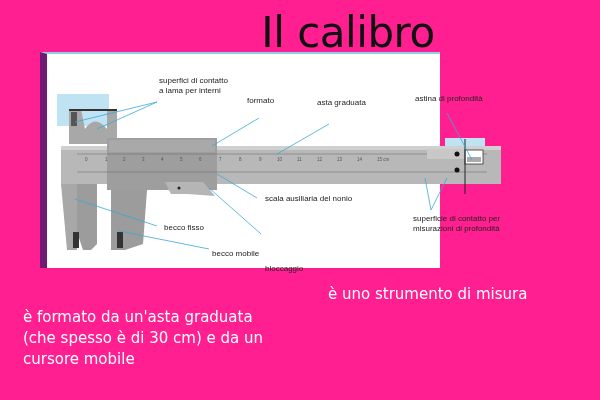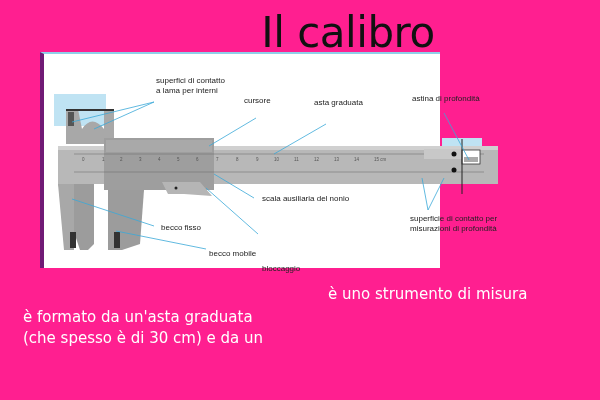--- a/index.html
+++ b/index.html
@@ -1,21 +1,21 @@
 <!DOCTYPE html>
 <html><head>
 <meta charset="utf-8">
 <style>
   html, body { margin:0; padding:0; }
   body { width:600px; height:400px; background:#ff1f90; position:relative; overflow:hidden;
          font-family:"DejaVu Sans", sans-serif; }
   .title { position:absolute; left:0; width:600px; top:8px; text-align:center;
            font-family:"DejaVu Sans", sans-serif; font-weight:normal; font-size:42px; color:#111; letter-spacing:-0.5px;padding-left:48px; }
   .figure { position:absolute; left:40px; top:52px; width:400px; height:216px; background:#fff;
-            border-top:2px solid #8fd0e8; border-left:4px solid #701a75; box-sizing:border-box; }
+            border-top:2px solid #8fd0e8; border-left:7px solid #701a75; box-sizing:border-box; }
   .figure svg { position:absolute; left:0; top:0; }
   .lbl { position:absolute; font-family:"Liberation Sans", sans-serif; font-size:8px; color:#222; line-height:10px; white-space:nowrap; }
   .para { position:absolute; font-family:"DejaVu Sans", sans-serif; font-size:15px; color:#ffffff; line-height:21px; }
 </style>
 </head>
 <body>
 
 <div class="title">Il calibro</div>
 
 <div class="figure">
@@ -83,29 +83,30 @@
       <line x1="110" y1="172" x2="28" y2="145"></line>
       <line x1="214" y1="180" x2="162" y2="134"></line>
       <line x1="162" y1="195" x2="72" y2="177"></line>
       <line x1="384" y1="156" x2="378" y2="124"></line>
       <line x1="384" y1="156" x2="400" y2="124"></line>
     </g>
   </svg>
 
   <div class="lbl" style="left:112px;top:22px;">superfici di contatto</div>
   <div class="lbl" style="left:112px;top:32px;">a lama per interni</div>
-  <div class="lbl" style="left:200px;top:42px;">cursore</div>
+  <div class="lbl" style="left:200px;top:42px;">formato</div>
   <div class="lbl" style="left:270px;top:44px;text-align:right;">asta graduata</div>
   <div class="lbl" style="left:368px;top:40px;">astina di profondità</div>
   <div class="lbl" style="left:218px;top:140px;">scala ausiliaria del nonio</div>
   <div class="lbl" style="left:117px;top:169px;">becco fisso</div>
   <div class="lbl" style="left:218px;top:177px;margin-top:33px;">bloccaggio</div>
   <div class="lbl" style="left:165px;top:195px;">becco mobile</div>
   <div class="lbl" style="left:366px;top:160px;">superficie di contatto per</div>
   <div class="lbl" style="left:366px;top:170px;">misurazioni di profondità</div>
 </div>
 
 <div class="para" style="left:328px;top:284px;">è uno strumento di misura</div>
 
 <div class="para" style="left:23px;top:307px;">
   <div>è formato da un'asta graduata</div>
   <div>(che spesso è di 30 cm) e da un</div>
+  <div>cursore mobile</div>
 </div>
 
 </body></html>

